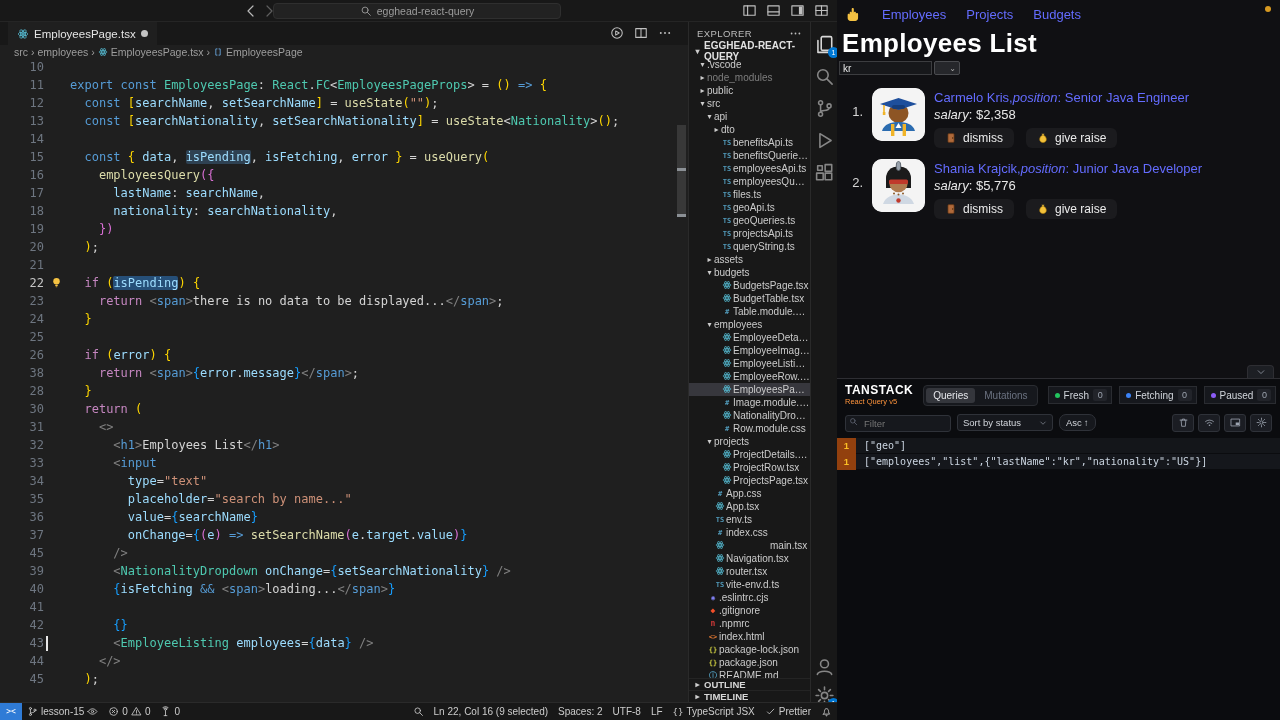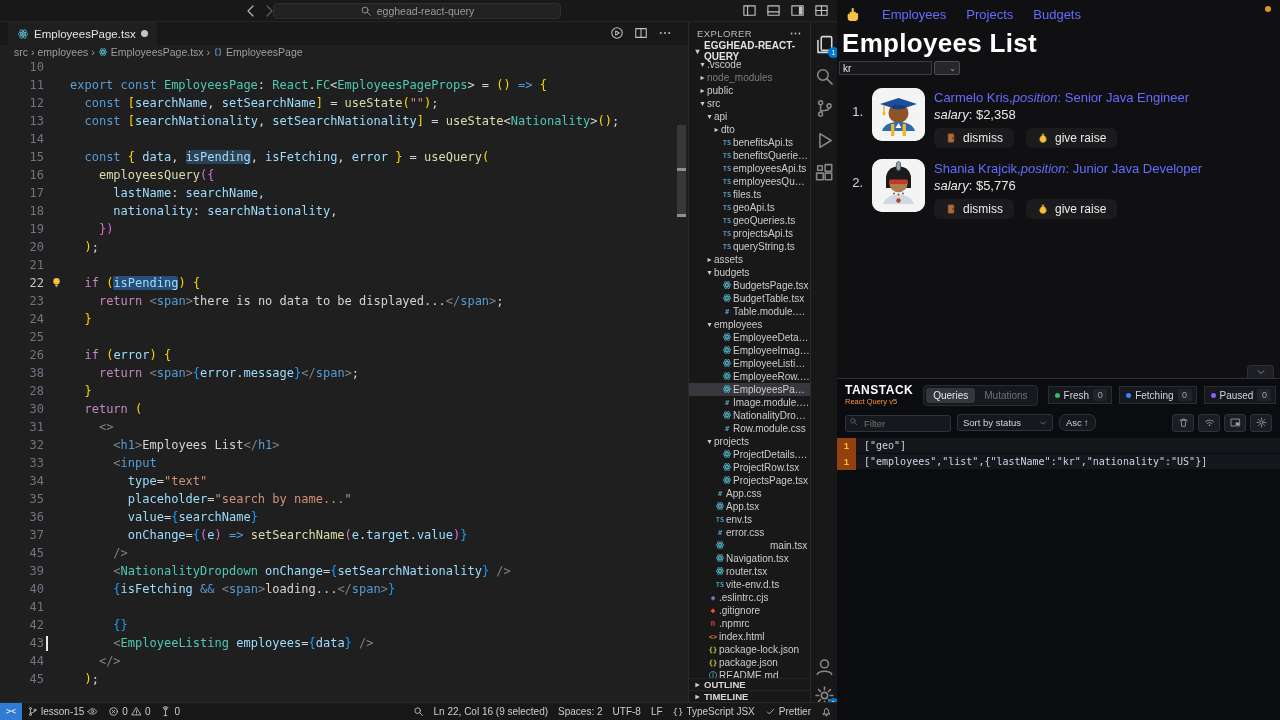--- a/index.html
+++ b/index.html
@@ -706,21 +706,21 @@
           <span style="overflow: hidden; text-overflow: ellipsis;">App.tsx</span>
         </div>
         <div class="tree-row" style="padding-left: 16px;">
           <span class="chev"></span>
           <span class="fi fi-ts">TS</span>
           <span style="overflow: hidden; text-overflow: ellipsis;">env.ts</span>
         </div>
         <div class="tree-row" style="padding-left: 16px;">
           <span class="chev"></span>
           <span class="fi fi-css">#</span>
-          <span style="overflow: hidden; text-overflow: ellipsis;">error.css</span>
+          <span style="overflow: hidden; text-overflow: ellipsis;">index.css</span>
         </div>
         <div class="tree-row" style="padding-left: 16px;">
           <span class="chev"></span>
           <span class="fi"><span style="display:inline-block;width:10px;height:10px"><svg viewBox="0 0 16 16" width="100%" height="100%">
                 <g stroke="#58c4dc" fill="none" stroke-width="1">
                   <ellipse cx="8" cy="8" rx="6.4" ry="2.5"></ellipse>
                   <ellipse cx="8" cy="8" rx="6.4" ry="2.5" transform="rotate(60 8 8)"></ellipse>
                   <ellipse cx="8" cy="8" rx="6.4" ry="2.5" transform="rotate(120 8 8)"></ellipse>
                 </g>
                 <circle cx="8" cy="8" r="1.3" fill="#58c4dc"></circle>

